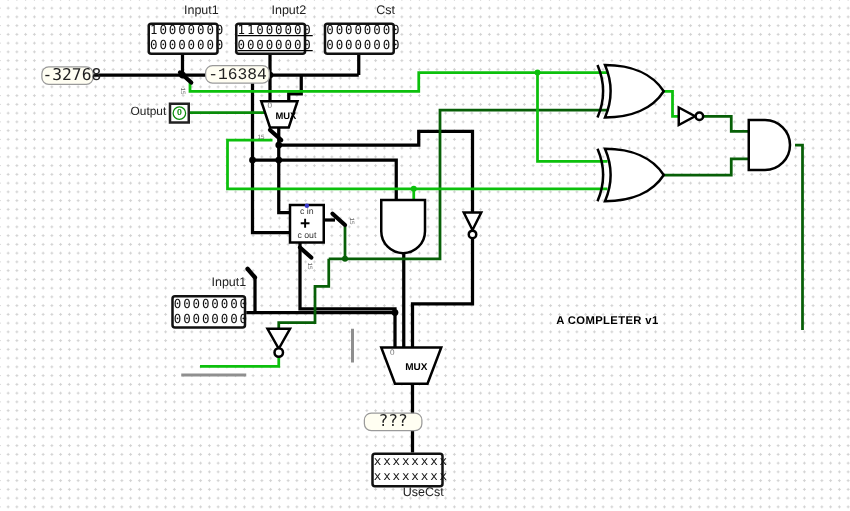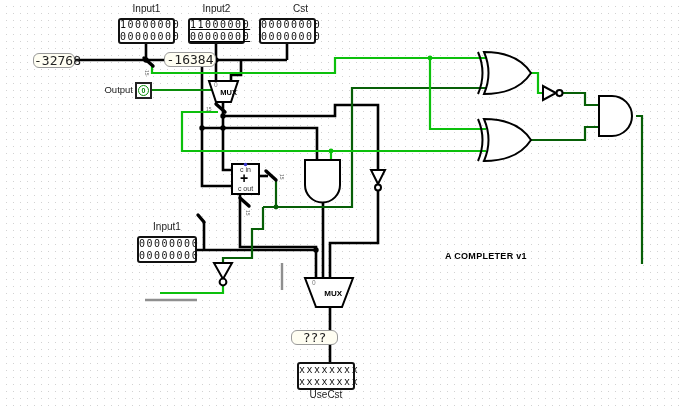--- a/index.html
+++ b/index.html
@@ -6,21 +6,21 @@
   #stage{position:relative;width:680px;height:409px;overflow:hidden;
     font-family:"Liberation Sans",sans-serif;
     background:#fff;
     background-image:radial-gradient(circle,#d2d2d2 0.9px,transparent 1px);
     background-size:7px 7px;background-position:3px 3px;}
   svg{position:absolute;left:0;top:0;}
   .reg{position:absolute;background:#fff;border:2px solid #111;border-radius:3px;
     display:flex;flex-direction:column;justify-content:center;}
   .reg .row{font-family:"DejaVu Sans Mono",monospace;font-size:10px;line-height:12px;
     letter-spacing:1.5px;text-align:center;color:#111;white-space:nowrap;}
-  .clabel{position:absolute;font-size:10px;color:#222;text-align:center;white-space:nowrap;}
+  .clabel{position:absolute;font-size:10px;color:#222;text-align:right;white-space:nowrap;}
   .probe{position:absolute;border:1px solid #9a9a9a;border-radius:6px;background:#fffef2;
     font-family:"DejaVu Sans Mono",monospace;font-size:13px;color:#222;text-align:center;}
   .muxlabel{position:absolute;font-size:7.5px;font-weight:bold;color:#000;text-align:right;}
   .muxzero{position:absolute;font-size:6.5px;color:#777;}
   .addertext{position:absolute;font-size:7px;color:#333;text-align:center;line-height:7px;}
   .adderplus{position:absolute;font-size:14px;font-weight:bold;color:#000;}
   .annotation{position:absolute;font-size:9px;font-weight:bold;color:#000;letter-spacing:0.3px;margin-left:32px;}
   .pinbox{position:absolute;width:13px;height:13px;border:2px solid #222;background:#fff;
     display:flex;align-items:center;justify-content:center;}
   .pincircle{width:9px;height:9px;border:1.5px solid #0a8c0a;border-radius:50%;
@@ -141,40 +141,40 @@
   <div class="row">10000000</div>
   <div class="row">00000000</div>
 </div>
 
 <div class="clabel" style="left:188px;top:3px;width:57px;">Input2</div>
 <div class="reg" style="left:188px;top:18px;width:53px;height:22px;text-decoration:underline;">
   <div class="row">11000000</div>
   <div class="row">00000000</div>
 </div>
 
-<div class="clabel" style="left:272px;top:3px;width:57px;">Cst</div>
+<div class="clabel" style="left:259px;top:3px;width:57px;">Cst</div>
 <div class="reg" style="left:259px;top:18px;width:53px;height:22px;">
   <div class="row">00000000</div>
   <div class="row">00000000</div>
 </div>
 
 <div class="clabel" style="left:137px;top:221px;width:60px;">Input1</div>
 <div class="reg" style="left:137px;top:236px;width:56px;height:23px;">
   <div class="row">00000000</div>
   <div class="row">00000000</div>
 </div>
 
 <div class="reg" style="left:297px;top:362px;width:54px;height:24px;">
   <div class="row">xxxxxxxx</div>
   <div class="row">xxxxxxxx</div>
 </div>
 <div class="clabel" style="left:297px;top:389px;width:58px;">UseCst</div>
 
 <div class="probe" style="left:33px;top:53px;width:40px;height:13px;line-height:13px;">-32768</div>
-<div class="probe" style="left:164px;top:52px;width:50px;height:13px;line-height:13px;">-16384</div>
+<div class="probe" style="left:164px;top:52px;width:50px;height:13px;line-height:13px;font-family:Liberation Mono, monospace;">-16384</div>
 <div class="probe" style="left:291px;top:330px;width:45px;height:13px;line-height:13px;">???</div>
 
 <div class="pinlabel" style="left:93px;top:84px;width:40px;">Output</div>
 <div class="pinbox" style="left:135px;top:82px;">
   <div class="pincircle">0</div>
 </div>
 
 <div class="muxzero" style="left:214px;top:81px;">0</div>
 <div class="muxlabel" style="left:210px;top:88px;width:27px;">MUX</div>
 <div class="muxzero" style="left:312px;top:279px;">0</div>

